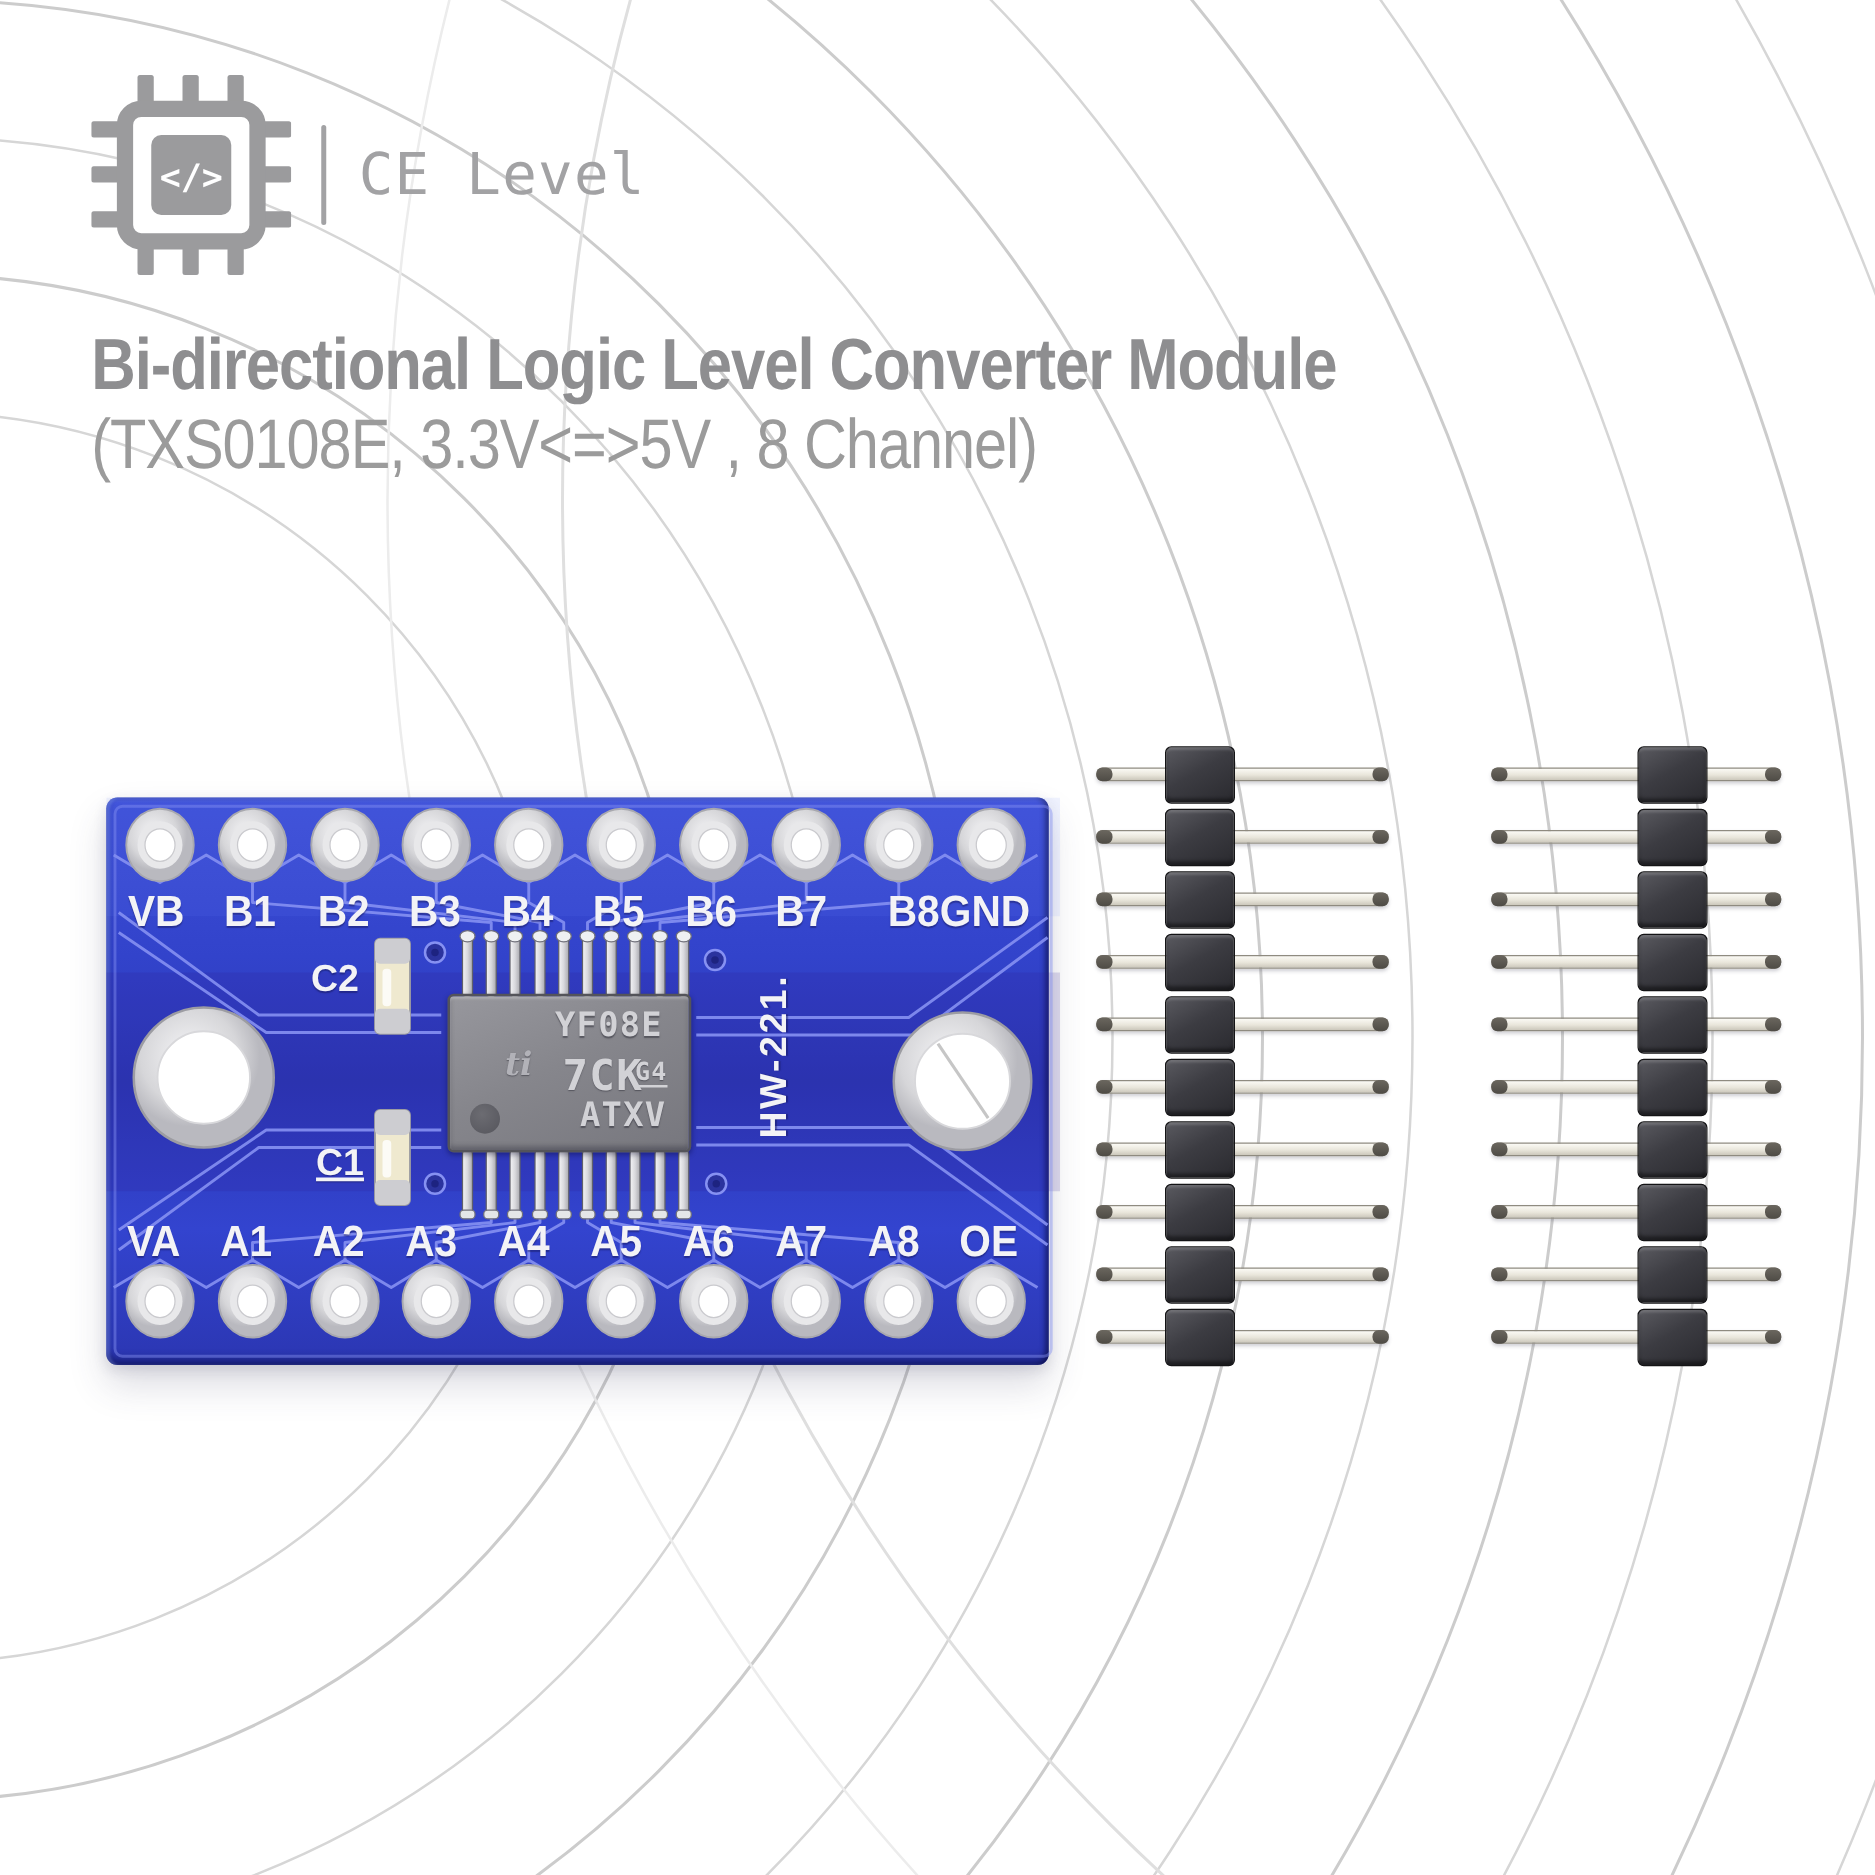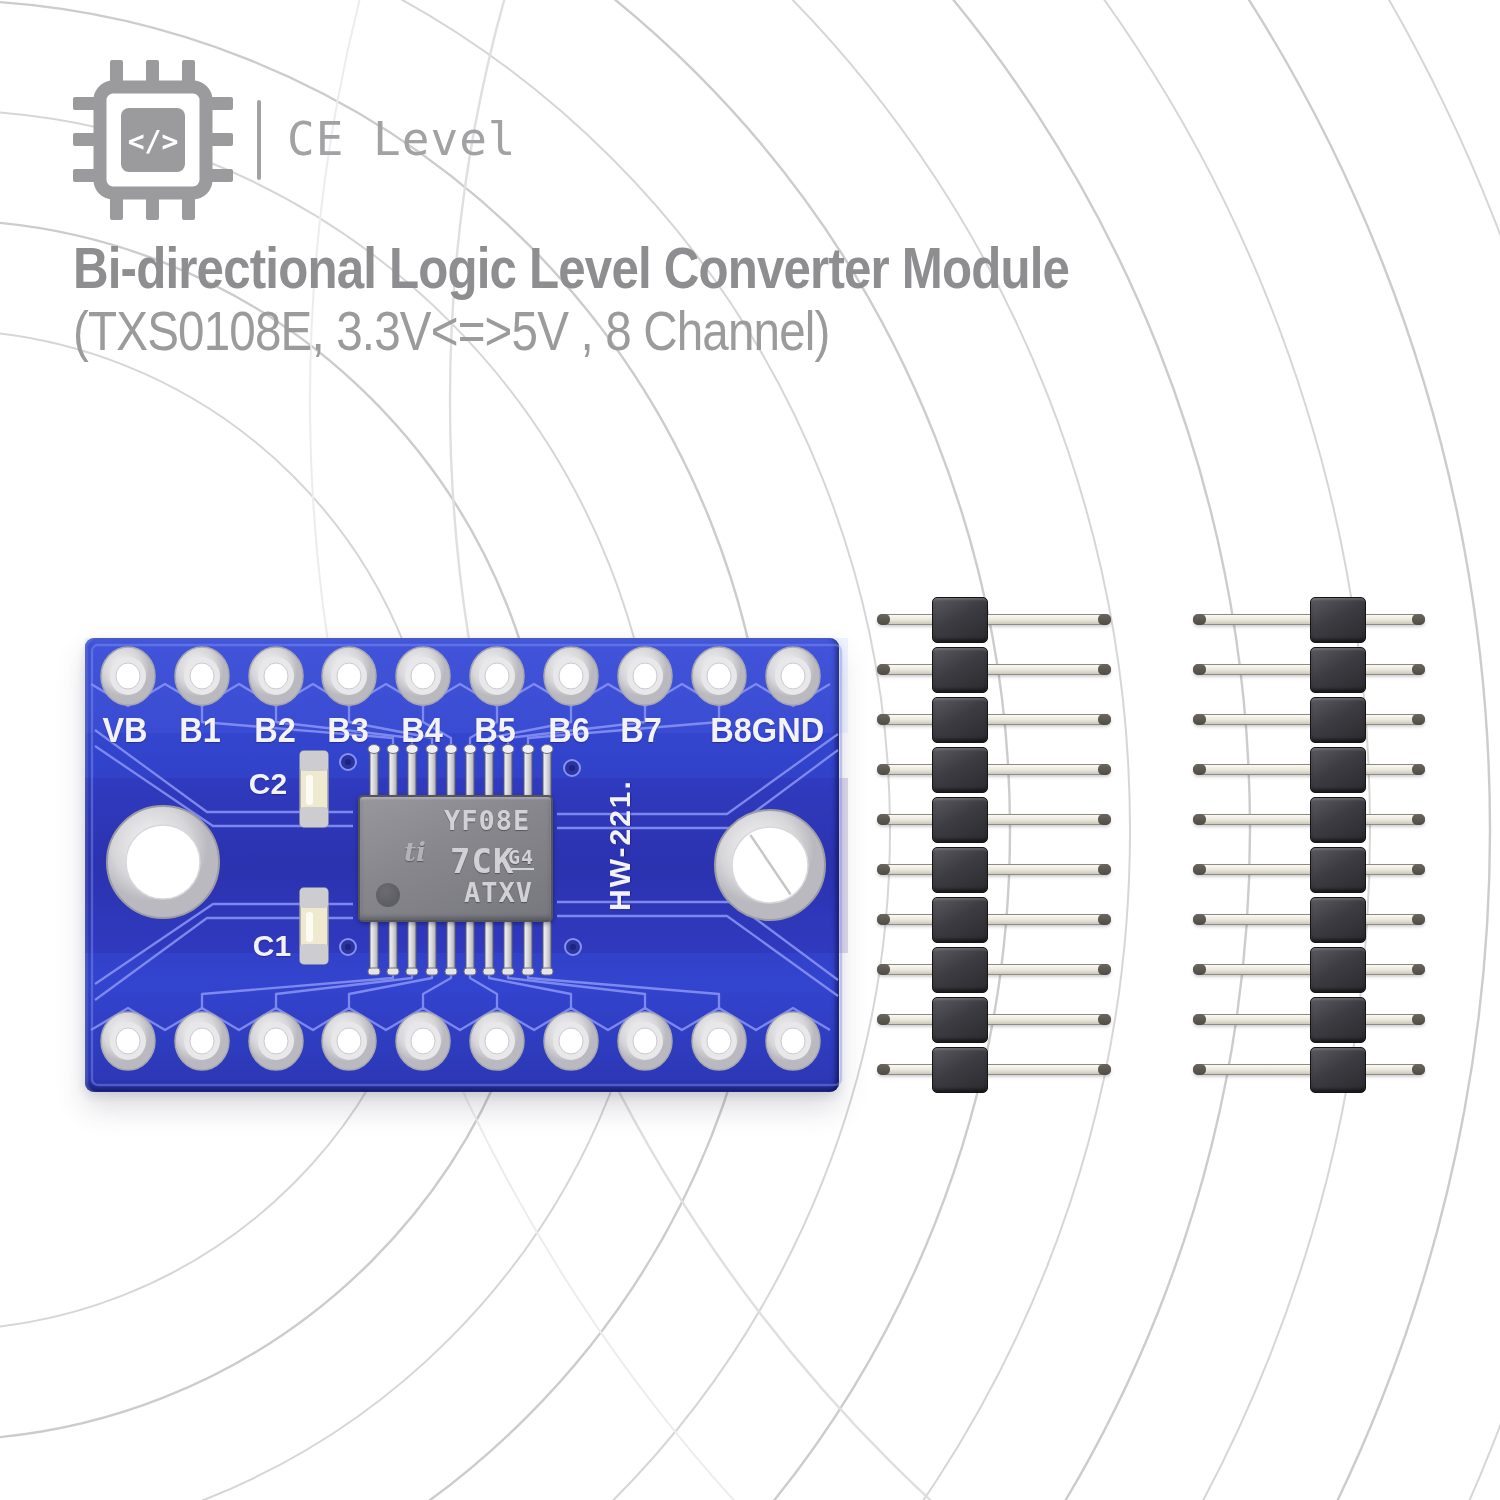--- a/index.html
+++ b/index.html
@@ -13,21 +13,21 @@
 
   
   #brand{position:absolute;left:73px;top:60px;z-index:2;display:flex;align-items:flex-start;}
   #logo-svg{width:160px;height:160px;display:block;}
   #brand-divider{width:4px;height:80px;background:var(--c-brand,#a2a2a4);margin:40px 0 0 24px;border-radius:2px;}
   #brand-name{
     margin:52px 0 0 26px;font-family:"DejaVu Sans Mono",monospace;
     font-size:46px;color:var(--c-brand,#a2a2a4);letter-spacing:1px;white-space:nowrap;
   }
   
-  #title-block{position:absolute;left:73px;top:236px;z-index:2;}
+  #title-block{position:absolute;left:73px;top:260px;z-index:2;}
   #page-title{
     font-size:58px;font-weight:bold;color:var(--c-title,#8e8e90);
     letter-spacing:-1px;white-space:nowrap;transform:scaleX(.85);transform-origin:left top;line-height:1.1;
   }
   #page-subtitle{
     font-size:56px;font-weight:normal;color:#9b9b9b;
     letter-spacing:-1px;white-space:nowrap;transform:scaleX(.85);transform-origin:left top;line-height:1.12;
   }
 
   
@@ -48,21 +48,21 @@
   .silk-label{
     position:absolute;top:0;transform:translateX(-50%) scaleX(.93);
     font-size:35px;font-weight:bold;color:var(--c-silk,#f3f3f6);
     letter-spacing:0px;white-space:nowrap;text-shadow:0 1px 1px rgba(20,20,80,.45);
   }
   .cap-label{
     position:absolute;z-index:3;transform:translate(-50%,-50%);
     font-size:30px;font-weight:bold;color:var(--c-silk,#f3f3f6);text-shadow:0 1px 1px rgba(20,20,80,.45);
   }
   #cap-label-c2{left:183px;top:146px;}
-  #cap-label-c1{left:187px;top:308px;}
+  #cap-label-c1{left:187px;top:293px;text-decoration:underline;}
   #board-code{
     position:absolute;left:535px;top:207px;z-index:3;transform:translate(-50%,-50%) rotate(-90deg);
     font-size:30px;font-weight:bold;color:var(--c-silk,#f3f3f6);letter-spacing:2px;white-space:nowrap;
     text-shadow:0 1px 1px rgba(20,20,80,.45);
   }
   
   #chip{
     position:absolute;left:273px;top:157px;width:195px;height:127px;z-index:2;
     background:linear-gradient(155deg,#97979d 0%,#86868c 45%,#77777e 100%);
     border:2px solid #54545a;border-radius:5px;box-sizing:border-box;
@@ -328,20 +328,32 @@
       <span class="silk-label" style="left: 115px;">B1</span>
       <span class="silk-label" style="left: 190px;">B2</span>
       <span class="silk-label" style="left: 263px;">B3</span>
       <span class="silk-label" style="left: 337px;">B4</span>
       <span class="silk-label" style="left: 410px;">B5</span>
       <span class="silk-label" style="left: 484px;">B6</span>
       <span class="silk-label" style="left: 556px;">B7</span>
       <span class="silk-label" style="left: 646px;">B8</span>
       <span class="silk-label" style="left: 703px;">GND</span>
     </div>
+  <div id="pin-row-bottom" class="pin-row">
+      <span class="silk-label" style="left: 38px;">VA</span>
+      <span class="silk-label" style="left: 112px;">A1</span>
+      <span class="silk-label" style="left: 186px;">A2</span>
+      <span class="silk-label" style="left: 260px;">A3</span>
+      <span class="silk-label" style="left: 334px;">A4</span>
+      <span class="silk-label" style="left: 408px;">A5</span>
+      <span class="silk-label" style="left: 482px;">A6</span>
+      <span class="silk-label" style="left: 556px;">A7</span>
+      <span class="silk-label" style="left: 630px;">A8</span>
+      <span class="silk-label" style="left: 706px;">OE</span>
+    </div>
 
   <span id="cap-label-c2" class="cap-label">C2</span>
   <span id="cap-label-c1" class="cap-label">C1</span>
   <span id="board-code">HW-221.</span>
 
   <div id="chip">
     <span id="chip-ti-mark">ti</span>
     <span id="chip-line1" class="chip-line">YF08E</span>
     <span id="chip-line2a" class="chip-line">7CK</span>
     <span id="chip-line2b" class="chip-line">G4</span>

